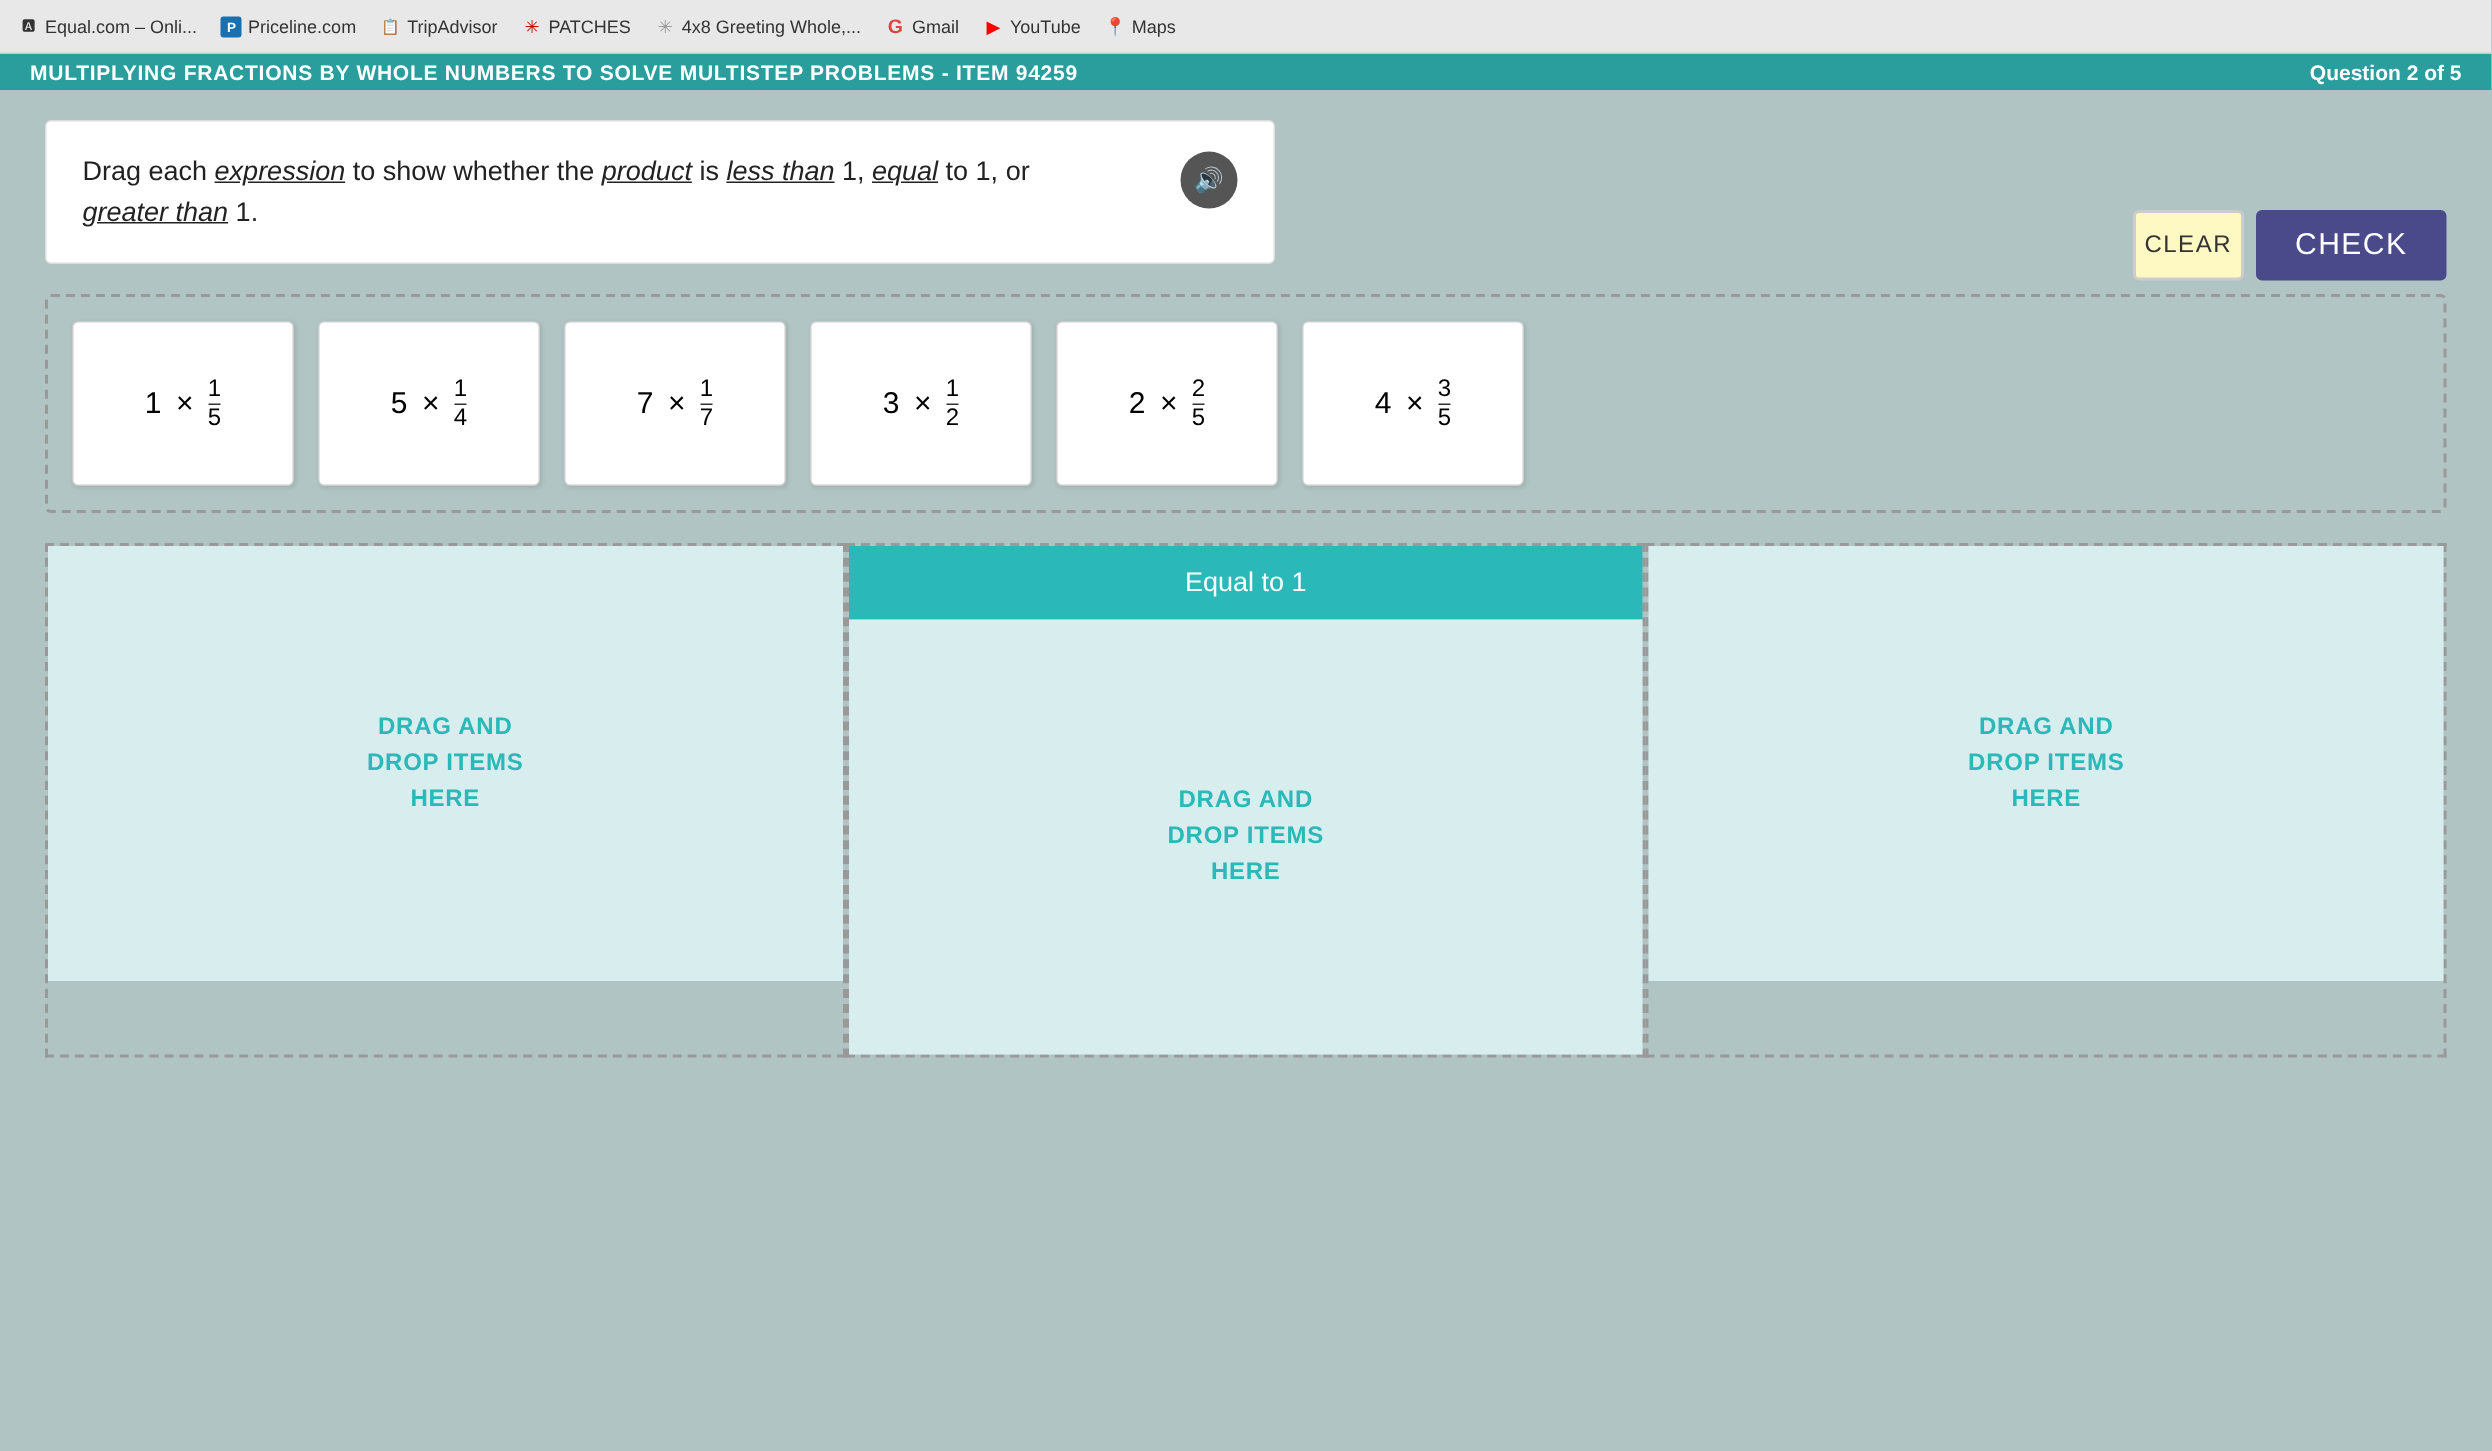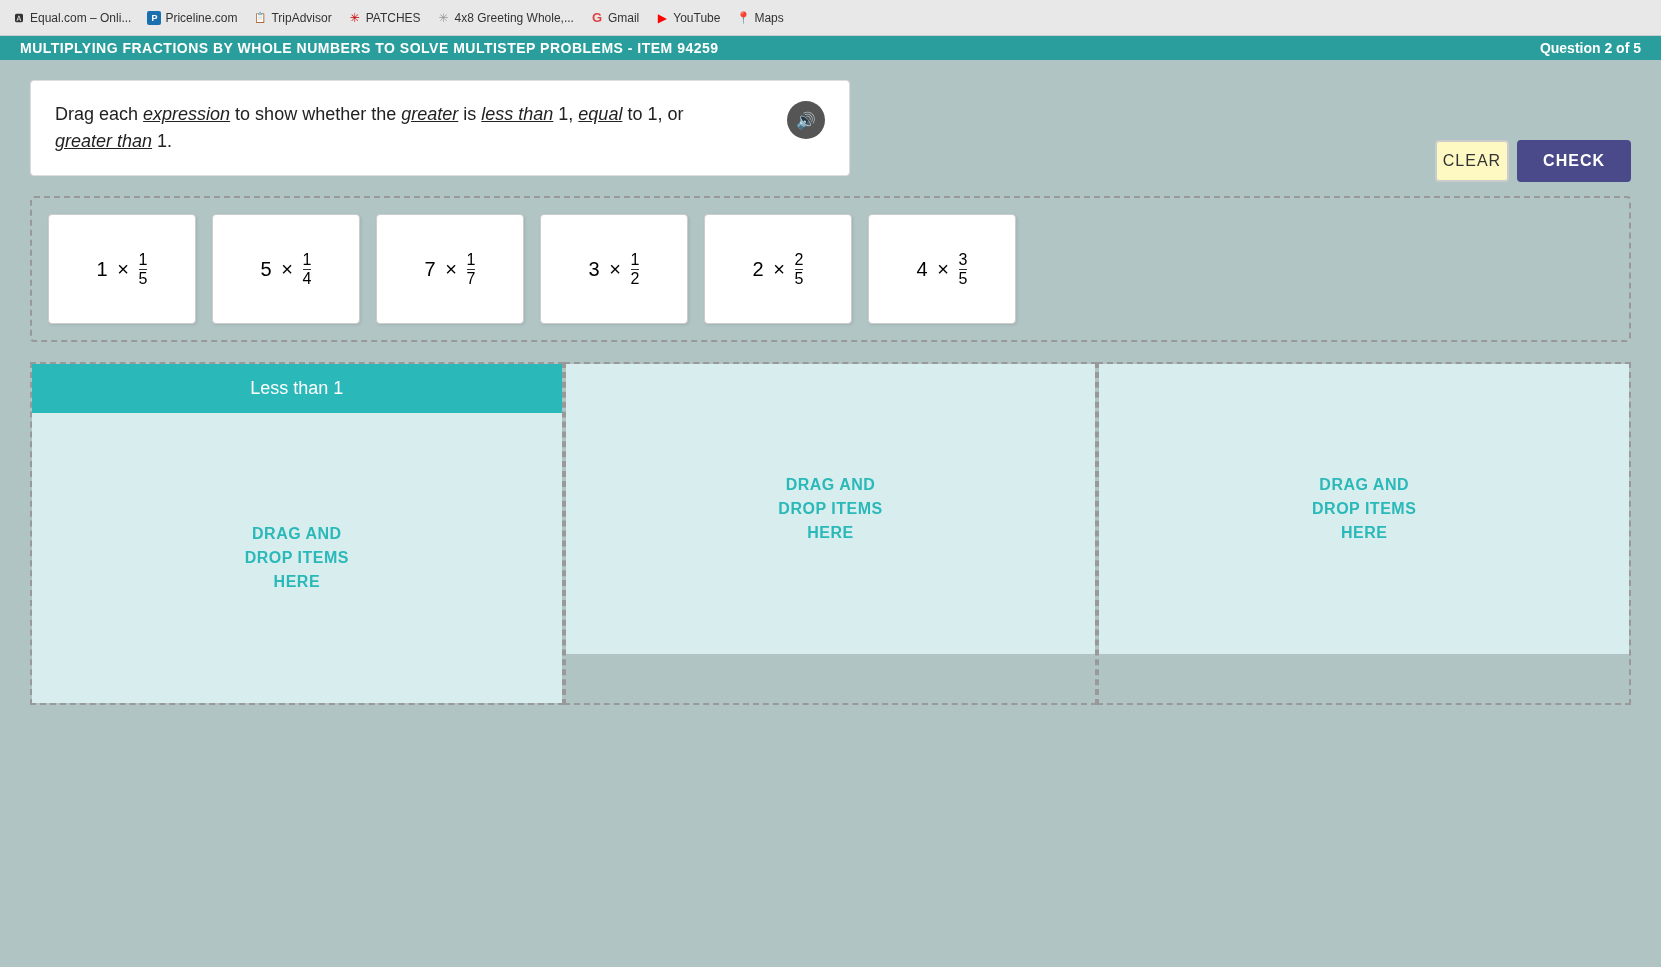--- a/index.html
+++ b/index.html
@@ -131,22 +131,22 @@
       cursor: pointer;
       color: #333;
       letter-spacing: 1px;
     }
 
     .btn-check {
       background: #4a4a8a;
       border: 2px solid #4a4a8a;
       border-radius: 4px;
       padding: 10px 24px;
-      font-size: 16px;
-      font-weight: bold;
+      font-size: 20px;
+      font-weight: normal;
       cursor: pointer;
       color: white;
       letter-spacing: 1px;
     }
 
     
     .expressions-container {
       border: 2px dashed #999;
       border-radius: 4px;
       padding: 16px;
@@ -279,21 +279,21 @@
 
 <div class="page-header">
   <span class="page-header-title">Multiplying Fractions by Whole Numbers to Solve Multistep Problems - Item 94259</span>
   <span class="page-header-question">Question 2 of 5</span>
 </div>
 
 <div class="main-content">
 
   <div class="instruction-box">
     <div class="instruction-text">
-      Drag each <u>expression</u> to show whether the <u>greater</u> is <u>less than</u> 1, <u>equal</u> to 1, or<br>
+      Drag each <u>expression</u> to show whether the <u>product</u> is <u>less than</u> 1, <u>equal</u> to 1, or<br>
       <u>greater than</u> 1.
     </div>
     <button class="audio-btn">🔊</button>
   </div>
 
   <div class="action-buttons">
     <button class="btn-clear">CLEAR</button>
     <button class="btn-check">CHECK</button>
   </div>
 
@@ -361,47 +361,47 @@
         <span class="fraction">
           <span class="num">3</span>
           <span class="den">5</span>
         </span>
       </div>
     </div>
 
   </div>
 
   <div class="drop-zones">
-
-    <div class="drop-zone">
-      <div class="drop-zone-header">Less than 1</div>
-      <div class="drop-zone-body">
-        <div class="drag-hint">
-          <span>DRAG AND</span><br>
-          <span>DROP ITEMS</span><br>
-          <span>HERE</span>
-        </div>
-      </div>
-    </div>
 
     <div class="drop-zone">
       <div class="drop-zone-body">
         <div class="drag-hint">
           <span>DRAG AND</span><br>
           <span>DROP ITEMS</span><br>
           <span>HERE</span>
         </div>
       </div>
     </div>
 
     <div class="drop-zone">
+      <div class="drop-zone-header">Equal to 1</div>
       <div class="drop-zone-body">
         <div class="drag-hint">
           <span>DRAG AND</span><br>
           <span>DROP ITEMS</span><br>
           <span>HERE</span>
         </div>
       </div>
     </div>
 
+    <div class="drop-zone">
+      <div class="drop-zone-body">
+        <div class="drag-hint">
+          <span>DRAG AND</span><br>
+          <span>DROP ITEMS</span><br>
+          <span>HERE</span>
+        </div>
+      </div>
+    </div>
+
   </div>
 
 </div>
 
 </body></html>

